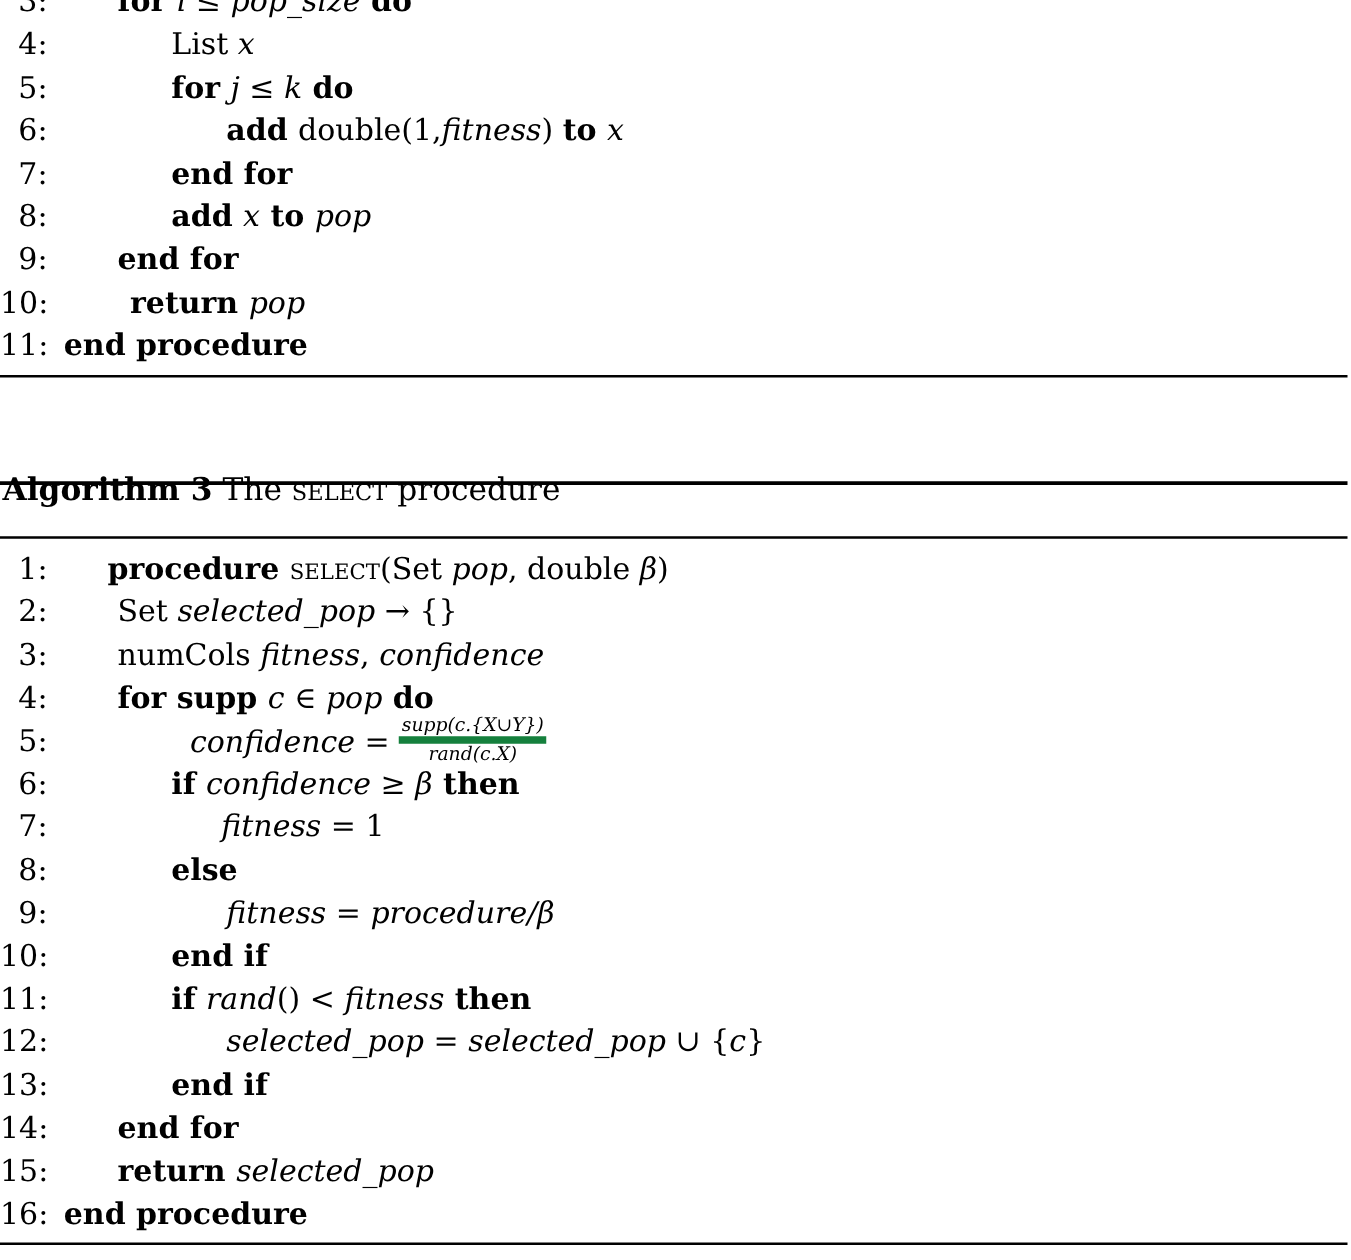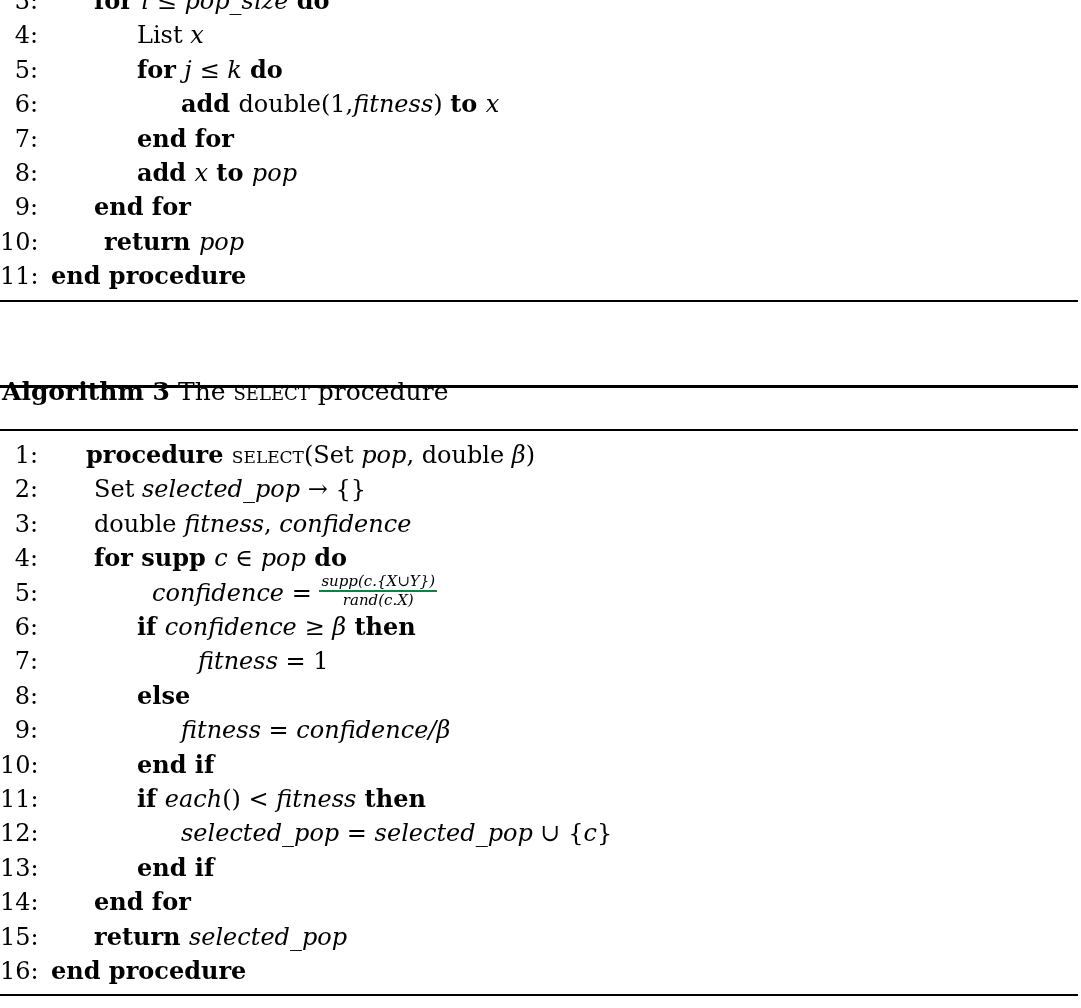--- a/index.html
+++ b/index.html
@@ -20,21 +20,21 @@
   .it { font-style: italic; }
   .sc { font-variant: small-caps; }
   .rule { position: absolute; left: 0; width: 1078px; background: #000; }
   .caption {
     position: absolute; left: 2px; top: 374px; font-size: 25px; line-height: 36px; white-space: nowrap;
   }
   .frac {
     display: inline-block; vertical-align: middle; text-align: center;
     font-size: 15px; line-height: 15px; font-style: italic; position: relative; top: -3px;
   }
-  .frac .n { display: block; border-bottom: 2px solid #15803d; padding: 0 2px 1px 2px; }
+  .frac .n { display: block; border-bottom: 6px solid #15803d; padding: 0 2px 1px 2px; }
   .frac .d { display: block; padding-top: 1px; }
 </style>
 </head>
 <body>
 
 <div id="alg2">
     <div class="line" style="top: -16px;">
       <span class="num">3:</span>
       <span class="code" style="left: 94px;"><span class="kw">for </span><span class="it">i</span><span> ≤ </span><span class="it">pop_size</span><span class="kw"> do</span></span>
     </div>
@@ -85,53 +85,53 @@
     <div class="line" style="top: 438px;">
       <span class="num">1:</span>
       <span class="code" style="left: 51px; margin-left: 35px;"><span class="kw">procedure </span><span class="sc">select</span><span>(Set </span><span class="it">pop</span><span>, double </span><span class="it">β</span><span>)</span></span>
     </div>
     <div class="line" style="top: 472.4px;">
       <span class="num">2:</span>
       <span class="code" style="left: 94px;"><span>Set </span><span class="it">selected_pop</span><span> → {}</span></span>
     </div>
     <div class="line" style="top: 506.8px;">
       <span class="num">3:</span>
-      <span class="code" style="left: 94px;"><span>double </span><span class="it">fitness</span><span>, </span><span class="it">confidence</span></span>
+      <span class="code" style="left: 94px;"><span>numCols </span><span class="it">fitness</span><span>, </span><span class="it">confidence</span></span>
     </div>
     <div class="line" style="top: 541.2px;">
       <span class="num">4:</span>
       <span class="code" style="left: 94px;"><span class="kw">for supp </span><span class="it">c</span><span> ∈ </span><span class="it">pop</span><span class="kw"> do</span></span>
     </div>
     <div class="line" style="top: 575.6px;">
       <span class="num">5:</span>
       <span class="code" style="left: 152px;"><span class="it">confidence</span><span> = </span><span class="frac"><span class="n">supp(c.{X∪Y})</span><span class="d">rand(c.X)</span></span></span>
     </div>
     <div class="line" style="top: 610px;">
       <span class="num">6:</span>
       <span class="code" style="left: 137px;"><span class="kw">if </span><span class="it">confidence</span><span> ≥ </span><span class="it">β</span><span class="kw"> then</span></span>
     </div>
     <div class="line" style="top: 644.4px;">
       <span class="num">7:</span>
-      <span class="code" style="left: 198px;"><span class="it">fitness</span><span> = 1</span></span>
+      <span class="code" style="left: 177px;"><span class="it">fitness</span><span> = 1</span></span>
     </div>
     <div class="line" style="top: 678.8px;">
       <span class="num">8:</span>
       <span class="code" style="left: 137px;"><span class="kw">else</span></span>
     </div>
     <div class="line" style="top: 713.2px;">
       <span class="num">9:</span>
-      <span class="code" style="left: 181px;"><span class="it">fitness</span><span> = </span><span class="it">confidence/β</span></span>
+      <span class="code" style="left: 181px;"><span class="it">fitness</span><span> = </span><span class="it">procedure/β</span></span>
     </div>
     <div class="line" style="top: 747.6px;">
       <span class="num">10:</span>
       <span class="code" style="left: 137px;"><span class="kw">end if</span></span>
     </div>
     <div class="line" style="top: 782px;">
       <span class="num">11:</span>
-      <span class="code" style="left: 137px;"><span class="kw">if </span><span class="it">each</span><span>() &lt; </span><span class="it">fitness</span><span class="kw"> then</span></span>
+      <span class="code" style="left: 137px;"><span class="kw">if </span><span class="it">rand</span><span>() &lt; </span><span class="it">fitness</span><span class="kw"> then</span></span>
     </div>
     <div class="line" style="top: 816.4px;">
       <span class="num">12:</span>
       <span class="code" style="left: 181px;"><span class="it">selected_pop</span><span> = </span><span class="it">selected_pop</span><span> ∪ {</span><span class="it">c</span><span>}</span></span>
     </div>
     <div class="line" style="top: 850.8px;">
       <span class="num">13:</span>
       <span class="code" style="left: 137px;"><span class="kw">end if</span></span>
     </div>
     <div class="line" style="top: 885.2px;">

